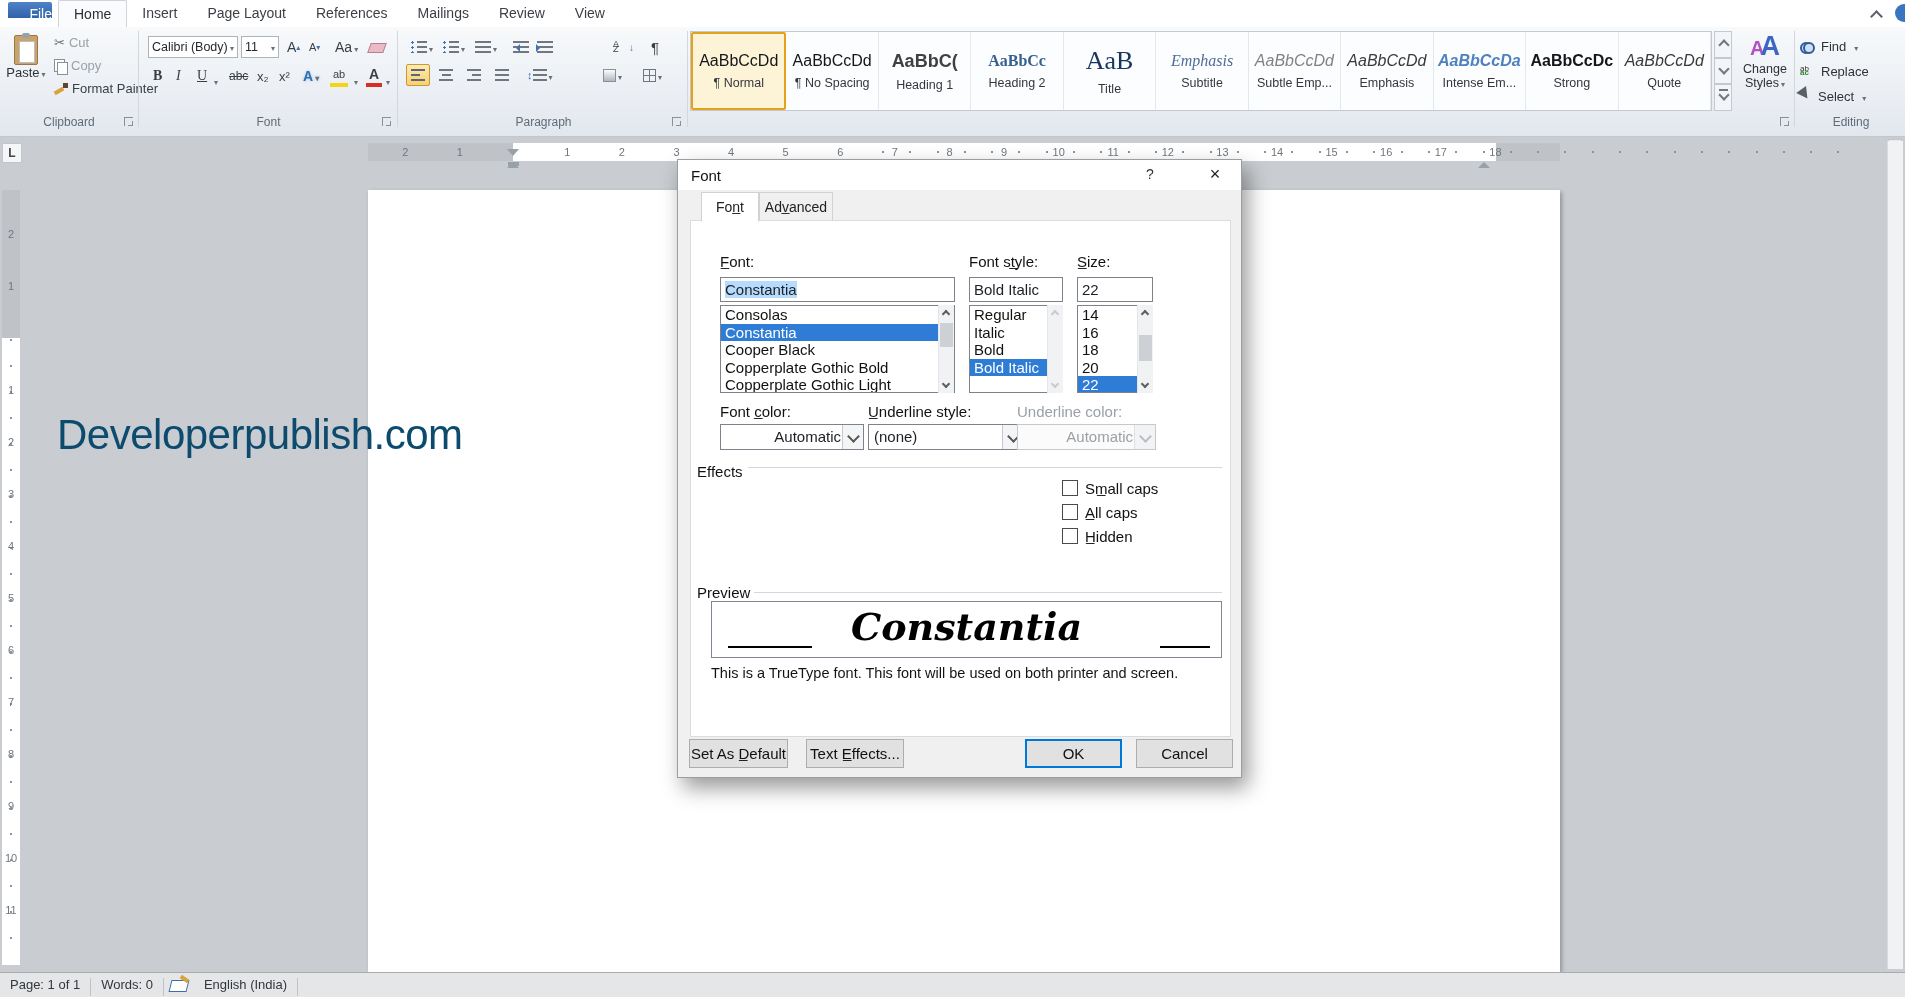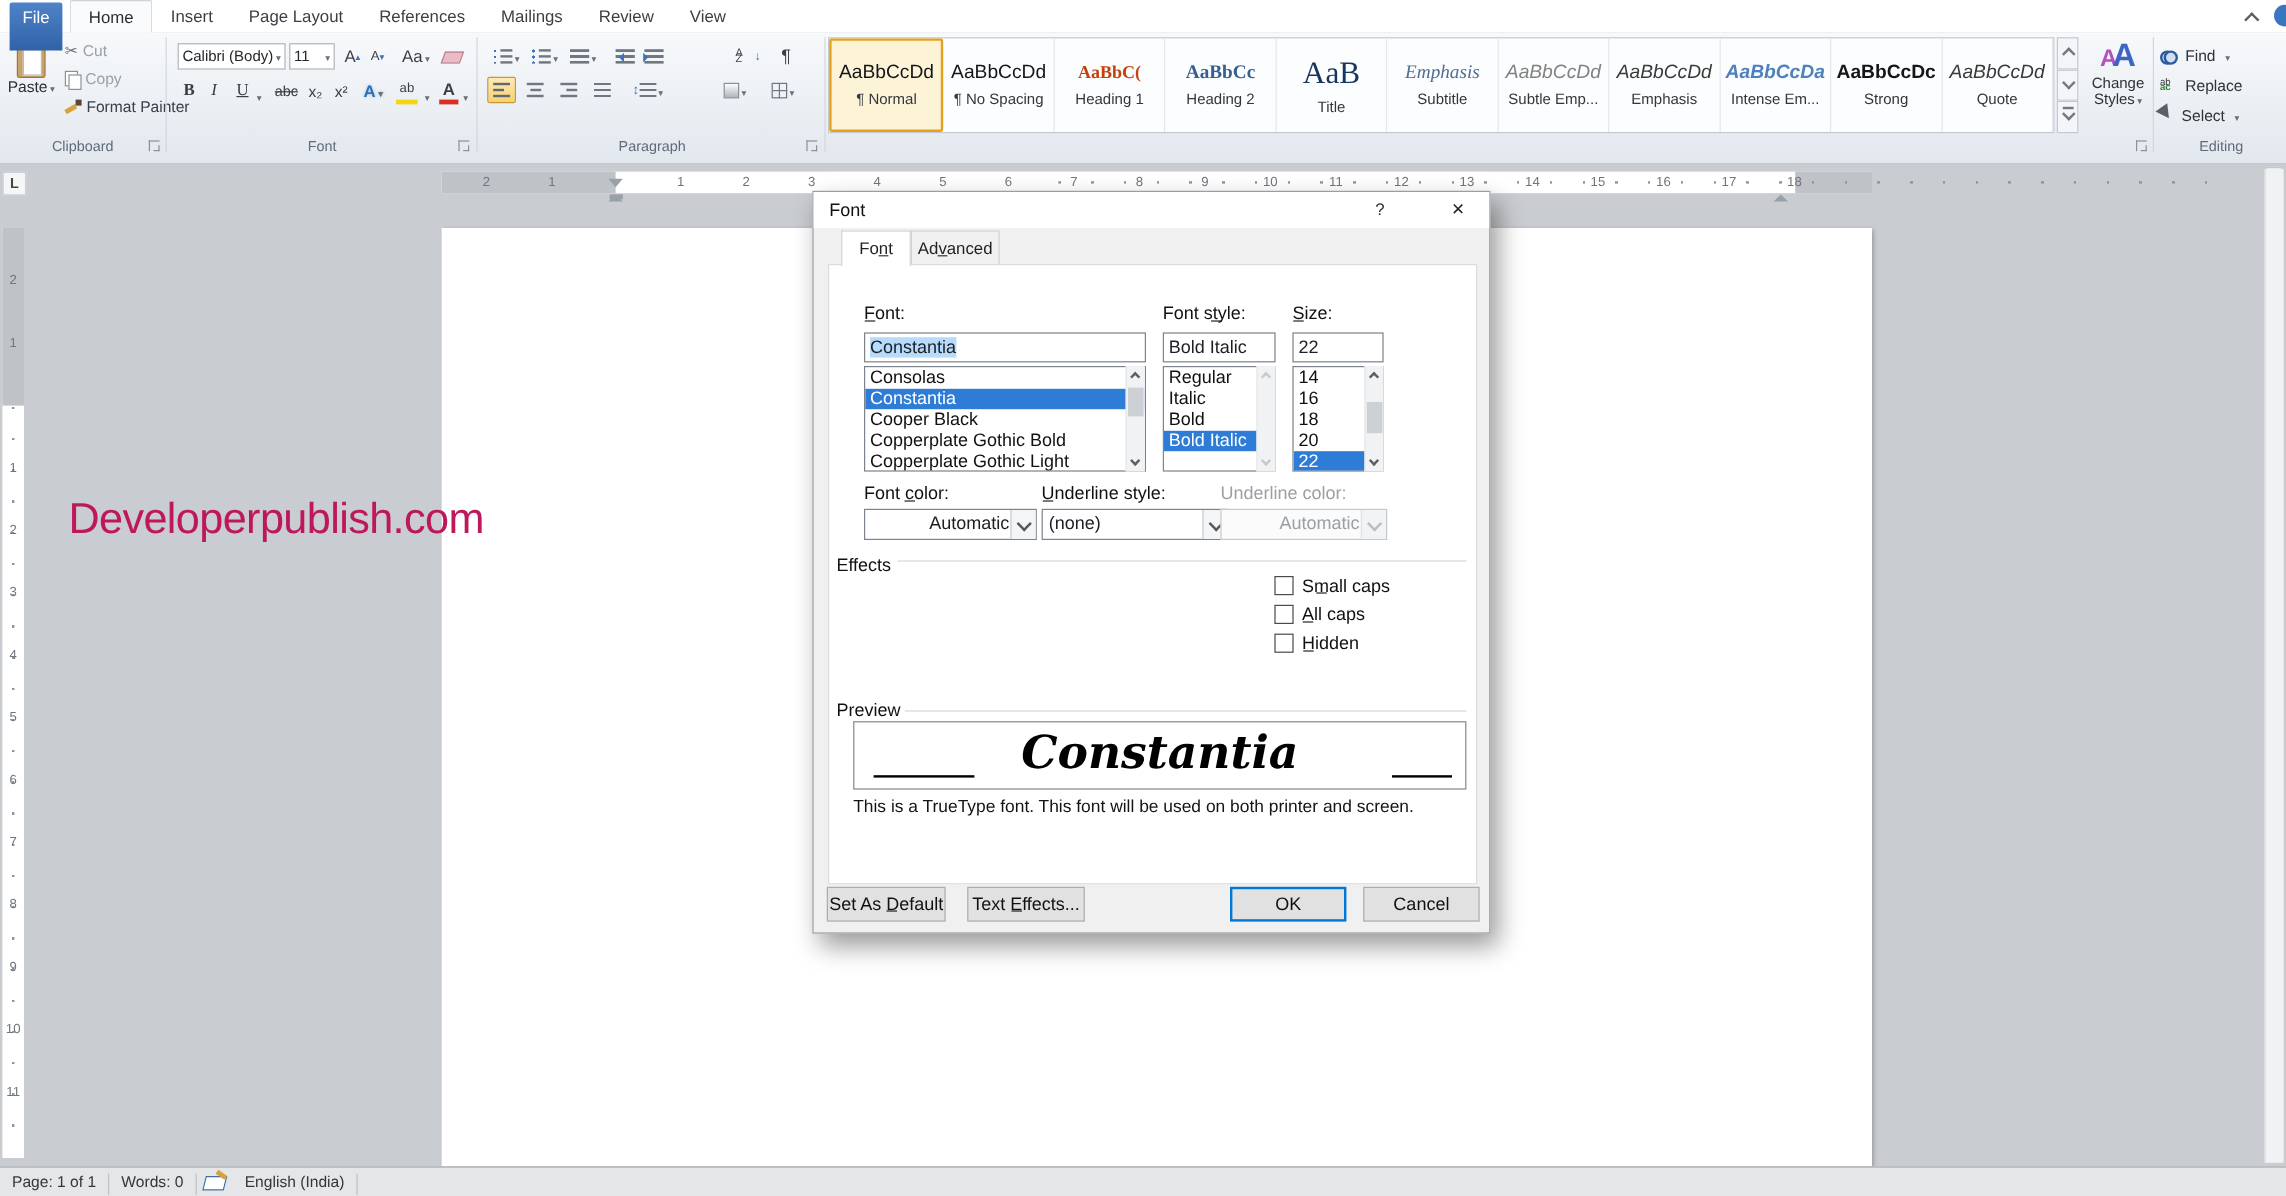--- a/index.html
+++ b/index.html
@@ -1,20 +1,20 @@
 <!DOCTYPE html>
 <html><head>
 <meta charset="utf-8">
 <style>
   *{box-sizing:border-box;margin:0;padding:0}
   html,body{background:#6d7073}
   .screen{position:relative;width:1905px;height:997px;overflow:hidden;font-family:"Liberation Sans",sans-serif;background:#c9ccd0;color:#1c1f23}
   
   .tabsrow{position:absolute;left:0;top:0;width:1905px;height:27px;background:#ffffff;z-index:30}
-  .filetab{position:absolute;left:8px;top:2px;width:44px;height:40px;background:linear-gradient(#4f83c8,#2f62a8);color:#fff;font-size:14px;text-align:center;line-height:24px;border-radius:2px 2px 0 0}
+  .filetab{position:absolute;left:8px;top:2px;width:44px;height:16px;background:linear-gradient(#4f83c8,#2f62a8);color:#fff;font-size:14px;text-align:right;line-height:24px;border-radius:2px 2px 0 0}
   .rtabs{position:absolute;left:58px;top:0;height:27px;display:flex}
   .rtab{padding:0 15px;font-size:14px;line-height:26px;color:#3b3f44}
   .rtab.active{background:#fafbfc;border:1px solid #cdd4dc;border-bottom:none;border-radius:2px 2px 0 0;color:#2b2f33}
   .collapse{position:absolute;left:1872px;top:10px;width:10px;height:10px}
   .collapse::before{content:"";position:absolute;left:0;top:2px;width:7px;height:7px;border-left:2px solid #5a6068;border-top:2px solid #5a6068;transform:rotate(45deg)}
   .helpcirc{position:absolute;left:1895px;top:4px;width:18px;height:18px;border-radius:50%;background:#3a76c0}
   
   .ribbon{position:absolute;left:0;top:27px;width:1905px;height:110px;background:linear-gradient(#f7f9fb,#e9edf2 70%,#e2e7ee);border-bottom:1px solid #c3c8ce;z-index:29}
   .gsep{position:absolute;top:4px;height:96px;width:1px;background:#d2d7dd}
   .glabel{position:absolute;top:88px;font-size:12px;color:#5f6b79;text-align:center}
@@ -60,21 +60,21 @@
   .al-j{background:repeating-linear-gradient(#6f7780 0 2px,transparent 2px 5px)}
   .i-shade{width:13px;height:13px;background:linear-gradient(#fdfdfd,#aeb6c0);border:1px solid #8a9097}
   .i-bord{width:13px;height:13px;border:1px solid #6f7780;background:linear-gradient(#6f7780 0 0)center/13px 1px no-repeat,linear-gradient(#6f7780 0 0)center/1px 13px no-repeat}
   .i-eras{width:16px;height:10px;background:#eabbc6;border:1px solid #b8808f;transform:skewX(-20deg);margin-top:6px}
   
   .gallery{position:absolute;left:690px;top:4px;width:1022px;height:80px;background:#fcfdfe;border:1px solid #c3c9d1;display:flex}
   .sitem{flex:1;border-right:1px solid #e4e8ed;display:flex;flex-direction:column;align-items:center;justify-content:center;gap:6px;padding:2px;overflow:hidden}
   .sitem.selected{border:2px solid #e3a21a;background:#fdf4d8;border-radius:2px}
   .sprev{font-size:16px;white-space:nowrap;color:#14161a}
   .sname{font-size:12.5px;color:#33373d;white-space:nowrap}
-  .p-h1{color:#c2410c;font-weight:bold;font-family:Liberation Serif, serif;font-size:15px}
+  .p-h1{color:#404040;font-weight:bold;font-family:Liberation Sans, sans-serif;font-size:18px}
   .p-h2{color:#365f91;font-weight:bold;font-family:"Liberation Serif",serif}
   .p-title{color:#17365d;font-family:"Liberation Serif",serif;font-size:26px}
   .p-subtitle{color:#4f6d96;font-style:italic;font-family:"Liberation Serif",serif}
   .p-subtle{color:#828282;font-style:italic}
   .p-emphasis{font-style:italic;color:#3a3a3a}
   .p-intense{color:#4f81bd;font-style:italic;font-weight:bold}
   .p-strong{font-weight:bold}
   .p-quote{font-style:italic;color:#3a3a3a}
   .gscroll{position:absolute;left:1714px;top:4px;width:18px;height:80px;display:flex;flex-direction:column}
   .gsb{flex:1;background:#f3f5f8;border:1px solid #c3c9d1;position:relative}
@@ -103,21 +103,21 @@
   .fl-ind{position:absolute;left:507px;top:6px;width:0;height:0;border:6px solid transparent;border-top:7px solid #98a0a8}
   .hg-ind{position:absolute;left:507px;top:13px;width:0;height:0;border:6px solid transparent;border-bottom:6px solid #98a0a8}
   .lf-box{position:absolute;left:508px;top:19px;width:11px;height:4px;background:#98a0a8}
   .r-ind{position:absolute;left:1478px;top:13px;width:0;height:0;border:6px solid transparent;border-bottom:6px solid #98a0a8}
   .vruler{position:absolute;left:2px;top:53px;width:18px;height:775px;background:#fff;z-index:2}
   .vruler .tm{position:absolute;left:0;top:0;width:18px;height:148px;background:#bfc3c7}
   .vnums{position:absolute;left:0;width:18px}
   .vnums .rn{display:block;height:52px;line-height:52px;text-align:center;font-size:11px;color:#70767e}
   .vdots{position:absolute;left:8px;top:149px;width:2px;height:620px;background:repeating-linear-gradient(#8d939a 0 2px,transparent 2px 26px)}
   .page{position:absolute;left:368px;top:53px;width:1192px;height:782px;background:#fff;box-shadow:2px 2px 4px rgba(0,0,0,.28);z-index:1}
-  .watermark{position:absolute;left:57px;top:274px;font-size:36px;letter-spacing:-.5px;color:#be185d;z-index:4;white-space:nowrap}
+  .watermark{position:absolute;left:57px;top:274px;font-size:42px;letter-spacing:-.5px;color:#0c4a6e;z-index:4;white-space:nowrap}
   .vscroll{position:absolute;left:1887px;top:4px;width:16px;height:828px;background:#f1f2f4;border-left:1px solid #d8dadd;z-index:3}
   .vsb-box{position:absolute;left:1px;top:2px;width:14px;height:16px;background:#e8eaec;border:1px solid #c3c8cd}
   .vsb-up{position:absolute;left:4px;top:26px;width:7px;height:7px;border-left:2px solid #8d9196;border-top:2px solid #8d9196;transform:rotate(45deg)}
   .vsb-th{position:absolute;left:1px;top:40px;width:14px;height:250px;background:#cdd0d4;border:1px solid #aeb2b7;border-radius:2px}
   .vsb-dn{position:absolute;left:4px;top:808px;width:7px;height:7px;border-right:2px solid #8d9196;border-bottom:2px solid #8d9196;transform:rotate(45deg)}
   
   .dialog{position:absolute;left:677px;top:22px;width:565px;height:619px;background:#f0f0f0;border:1px solid #989ea6;box-shadow:6px 10px 20px rgba(0,0,0,.4);z-index:50;font-size:15px}
   .dlg-title{position:absolute;left:0;top:0;width:100%;height:30px;background:#fff}
   .dlg-title .t{position:absolute;left:13px;top:7px;font-size:15px;color:#111}
   .dlg-help{position:absolute;left:468px;top:6px;font-size:14px;color:#333}

